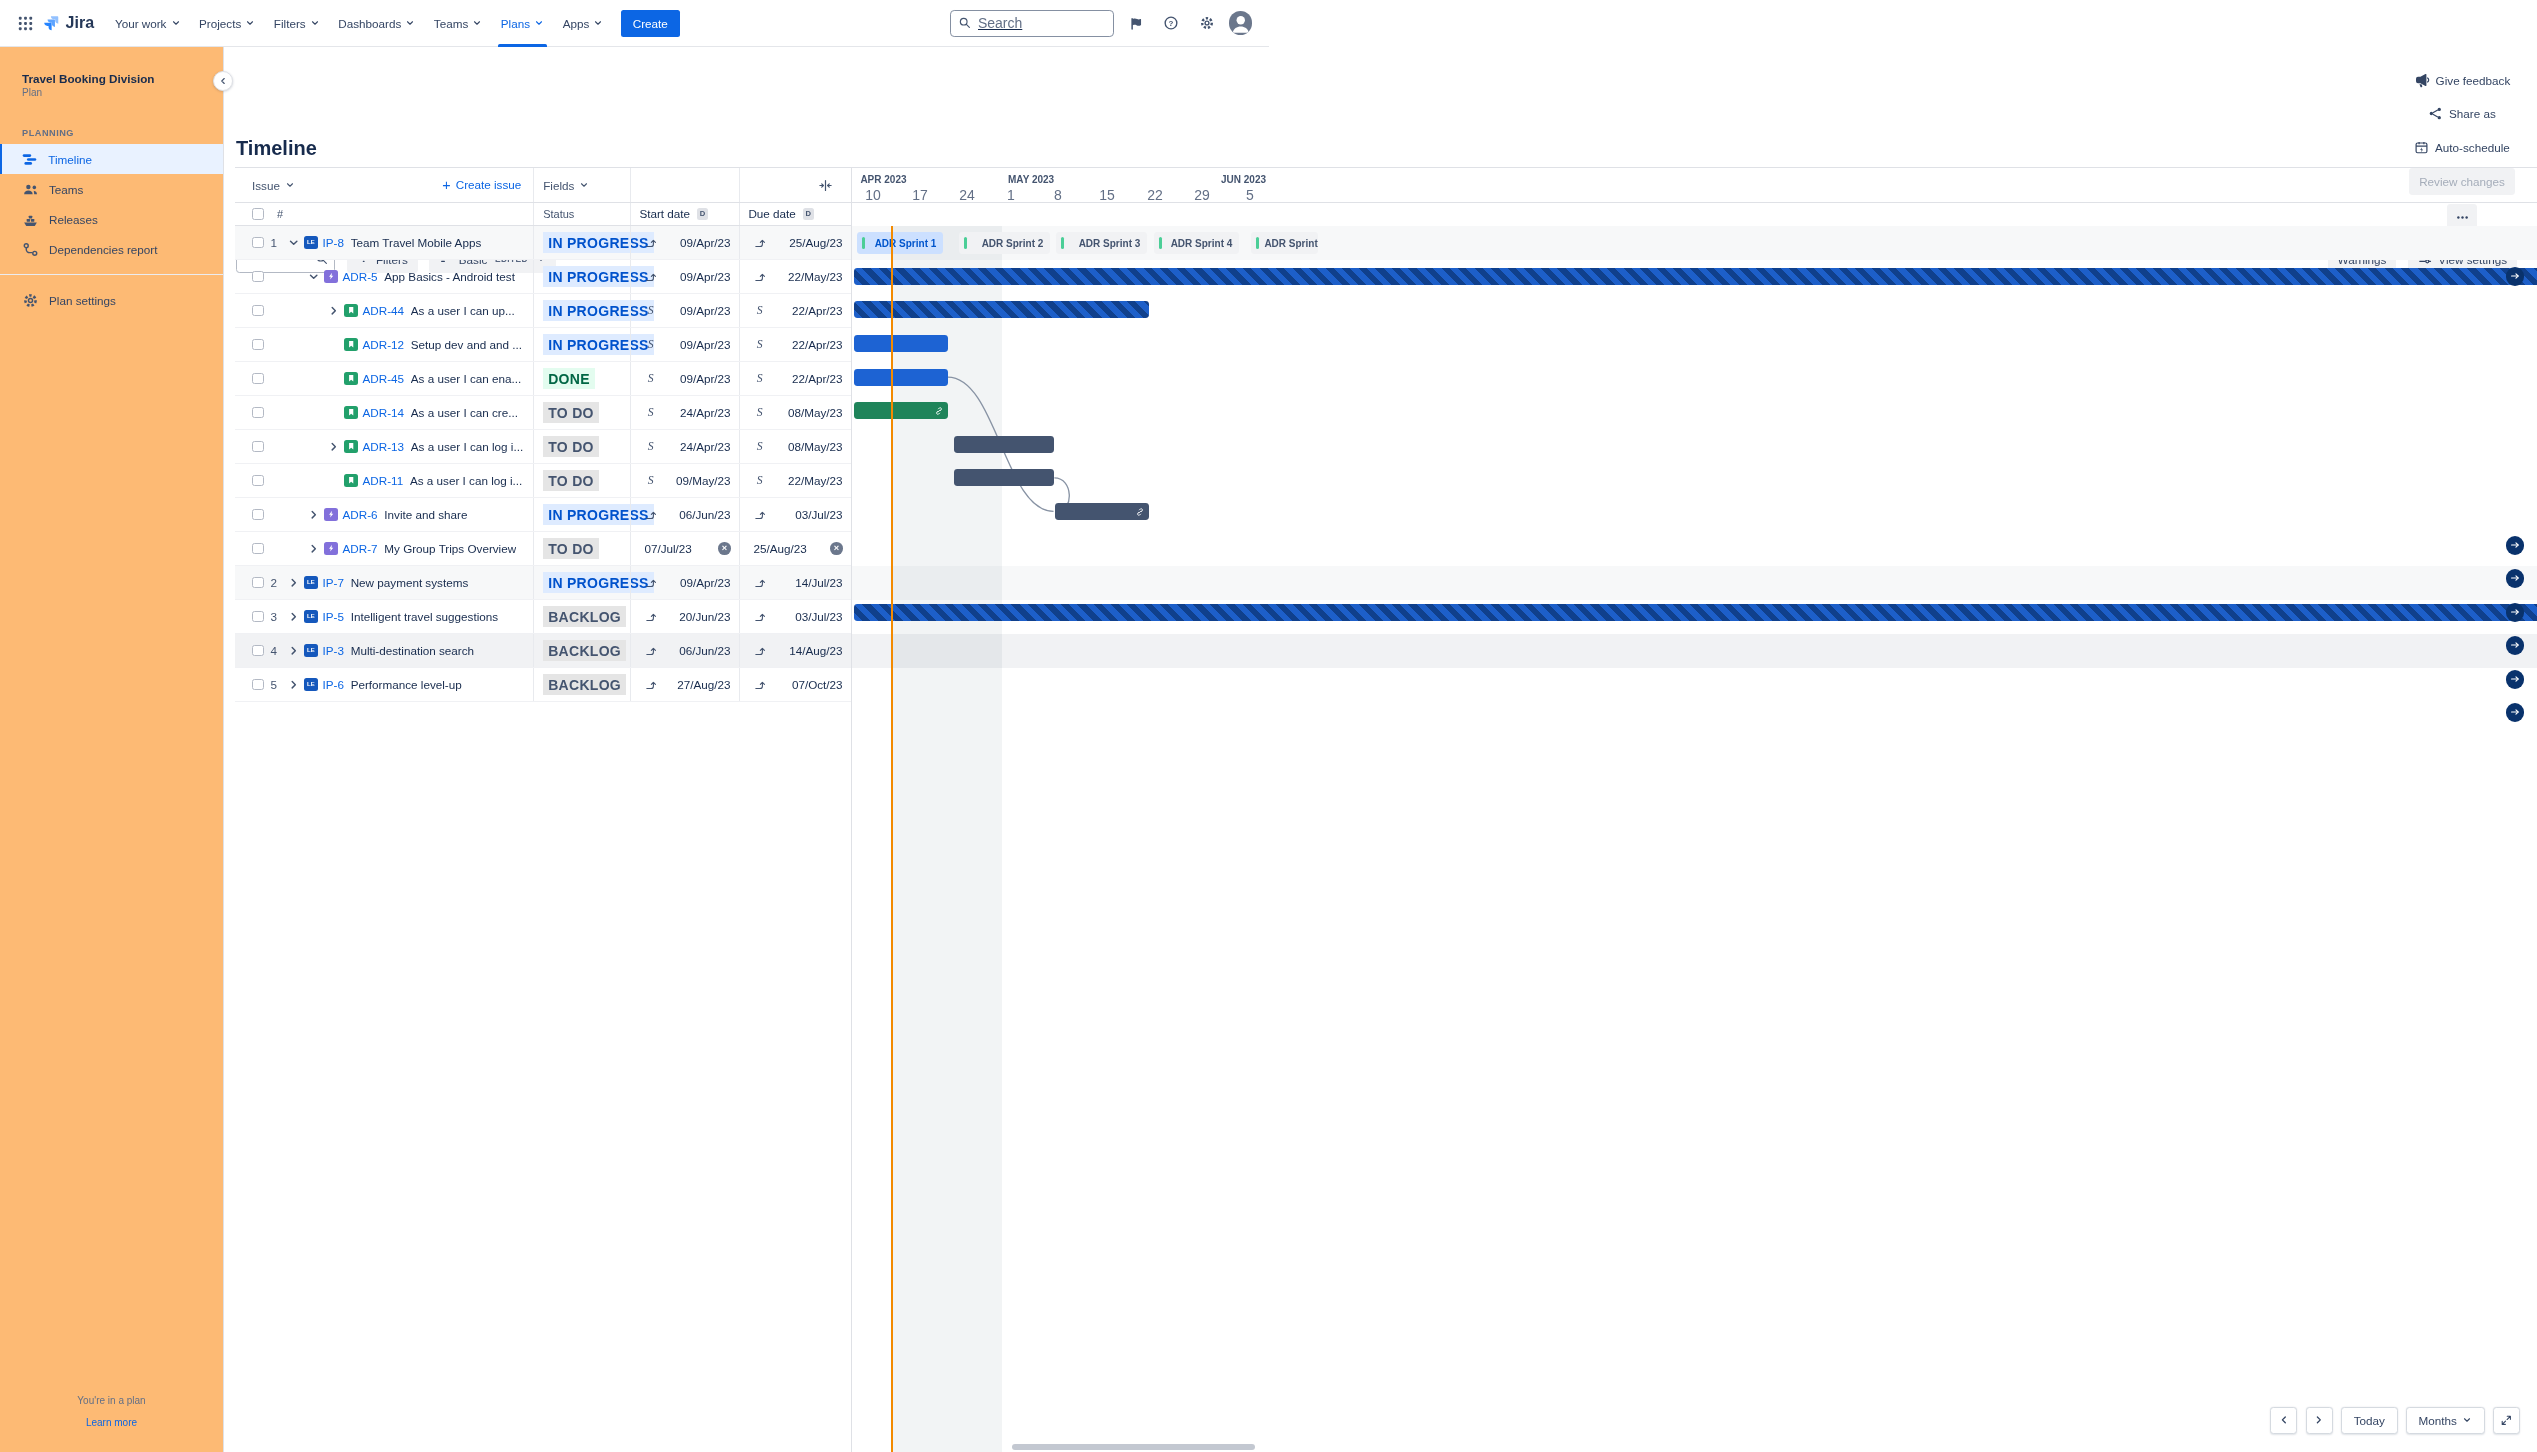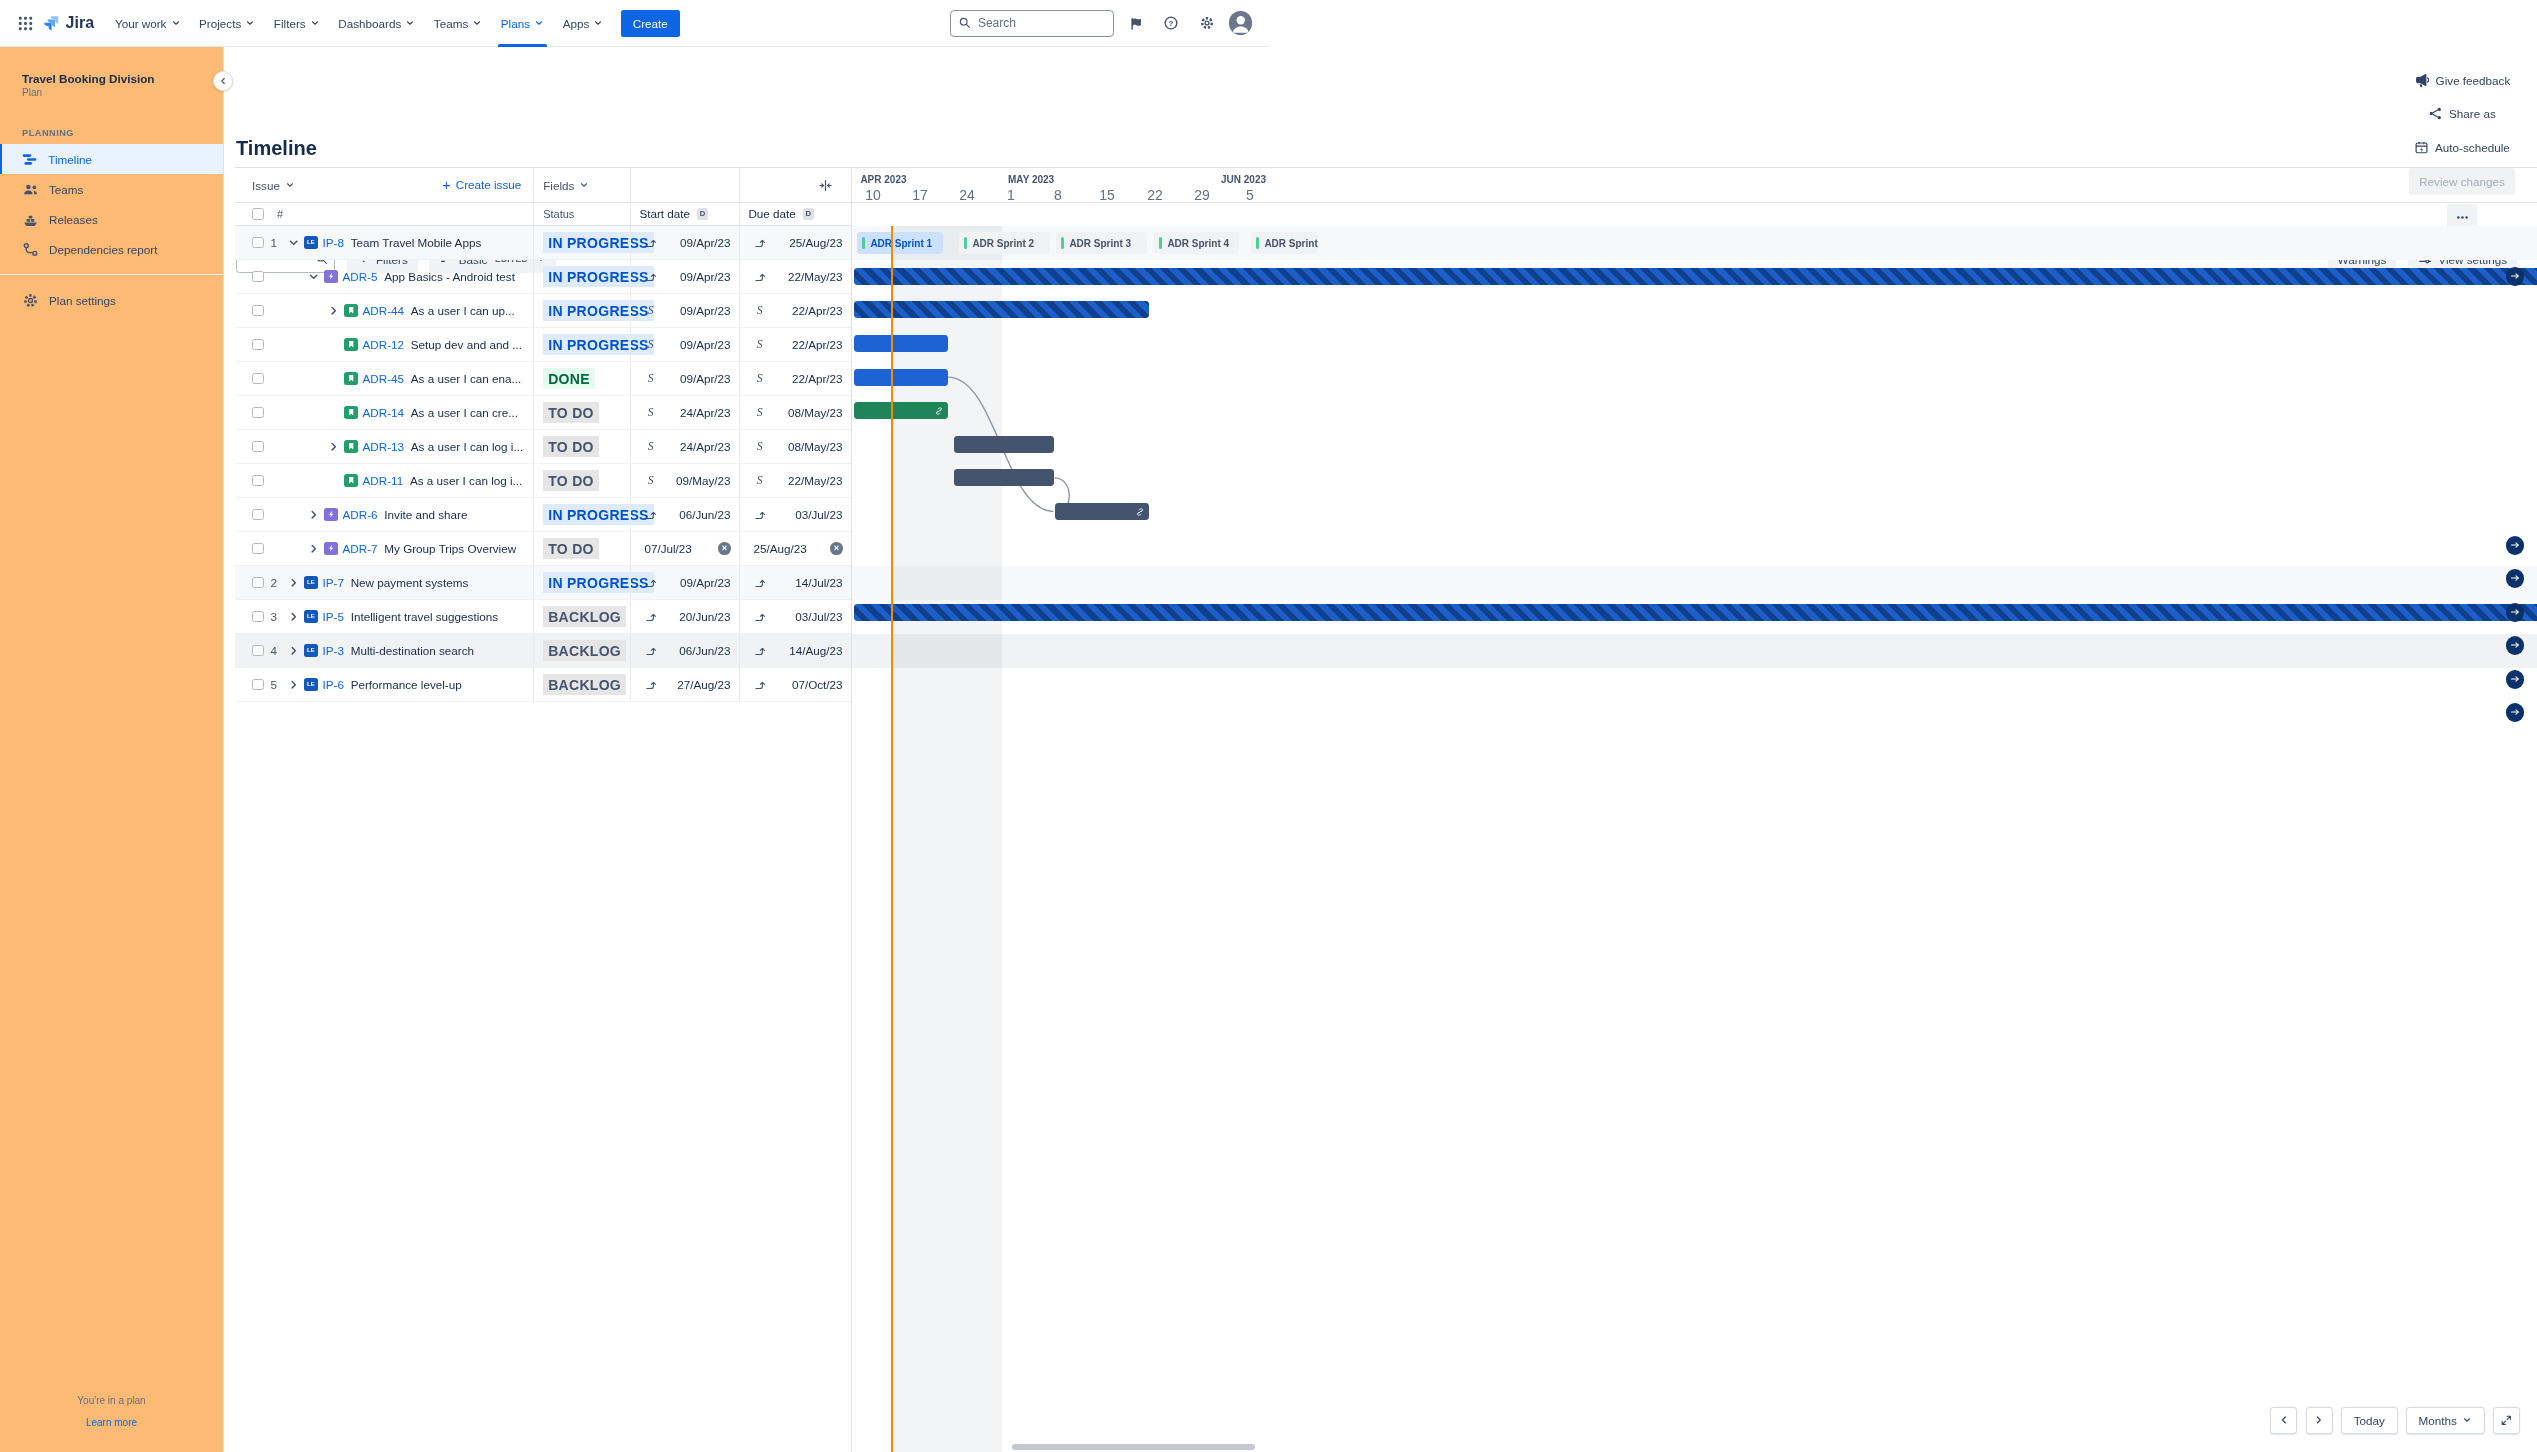--- a/index.html
+++ b/index.html
@@ -17,21 +17,21 @@
   .nav-item { height:47px; display:flex; align-items:center; gap:4.2px; padding:0 9.2px;
     font-size:11.7px; font-weight:500; color:#344563; position:relative; }
   .nav-item.active { color:#0C66E4; }
   .nav-item.active::after { content:''; position:absolute; left:6.7px; right:6.7px; bottom:0;
     height:2.5px; background:#0C66E4; border-radius:1.7px 1.7px 0 0; }
   .create-btn { height:27px; padding:0 11.7px; background:#0C66E4; color:#fff; font-size:11.7px;
     font-weight:500; border-radius:2.5px; margin-left:8.4px; }
   .nav-right { margin-left:auto; display:flex; align-items:center; gap:8.4px; }
   .nav-search { position:relative; width:164px; }
   .nav-search input { width:100%; height:27px; border:0.8px solid #8590A2; border-radius:4.2px;
-    padding:0 8.4px 0 27px; font-size:12px; color:#172B4D; outline:none; }
+    padding:0 8.4px 0 27px; font-size:14px; color:#172B4D; outline:none;text-decoration:underline; }
   .nav-search input::placeholder { color:#626F86; }
   .nav-search .mag { position:absolute; left:7.6px; top:6.7px; color:#44546F; }
   .nav-ic { width:27px; height:27px; display:flex; align-items:center; justify-content:center; color:#44546F; }
   .avatar { width:23.5px; height:23.5px; border-radius:50%; background:#6B778C; display:flex;
     align-items:center; justify-content:center; overflow:hidden; }
 
   
   .sidebar { position:absolute; top:47px; left:0; bottom:0; width:224px; border-right:0.8px solid #DFE1E6;
     background:#fdba74; z-index:10; }
   .side-collapse { position:absolute; top:23.5px; right:-10px; width:20px; height:20px; border-radius:50%;
@@ -121,21 +121,21 @@
 
   
   .gantt { position:absolute; top:0; left:616px; right:0; bottom:0; border-left:0.8px solid #DFE1E6; overflow:hidden; }
   .m-label { position:absolute; top:5.9px; font-size:10px; font-weight:600; color:#44546F; white-space:nowrap; z-index:1; }
   .m-tick { position:absolute; top:19.3px; font-size:14px; color:#626F86; transform:translateX(-50%); z-index:1; }
   .band { position:absolute; top:58px; bottom:0; background:rgba(9,30,66,.05); z-index:0; }
   .today { position:absolute; top:58px; bottom:0; width:1.7px; background:#F38A00; z-index:5; }
   .deps { position:absolute; top:0; left:0; z-index:1; }
   .deps path { stroke:#8893A4; stroke-width:1.6; fill:none; }
   .sprint { position:absolute; top:64px; height:22px; border-radius:3.4px; background:#F1F2F4;
-    display:flex; align-items:center; white-space:nowrap; overflow:hidden; z-index:3; }
+    display:flex; align-items:center; white-space:nowrap; overflow:hidden; z-index:3;justify-content:space-between; }
   .sprint .acc { width:3.4px; height:11.7px; border-radius:1.7px; background:#4BCE97; margin:0 5px; flex:none; }
   .sprint .slabel { font-size:10px; font-weight:600; color:#44546F; padding-right:6.7px; }
   .sprint.selected { background:#CCE0FF; }
   .sprint.selected .slabel { color:#0055CC; }
   .bar { position:absolute; height:17px; border-radius:3.4px; display:flex; align-items:center;
     justify-content:flex-end; z-index:2; }
   .bar-epic { background:repeating-linear-gradient(45deg,#1D5FC9 0px,#1D5FC9 5.9px,#10408C 5.9px,#10408C 11.7px); }
   .bar-story { background:#1D63D3; }
   .bar-done { background:#1F845A; }
   .bar-todo { background:#44546F; }

